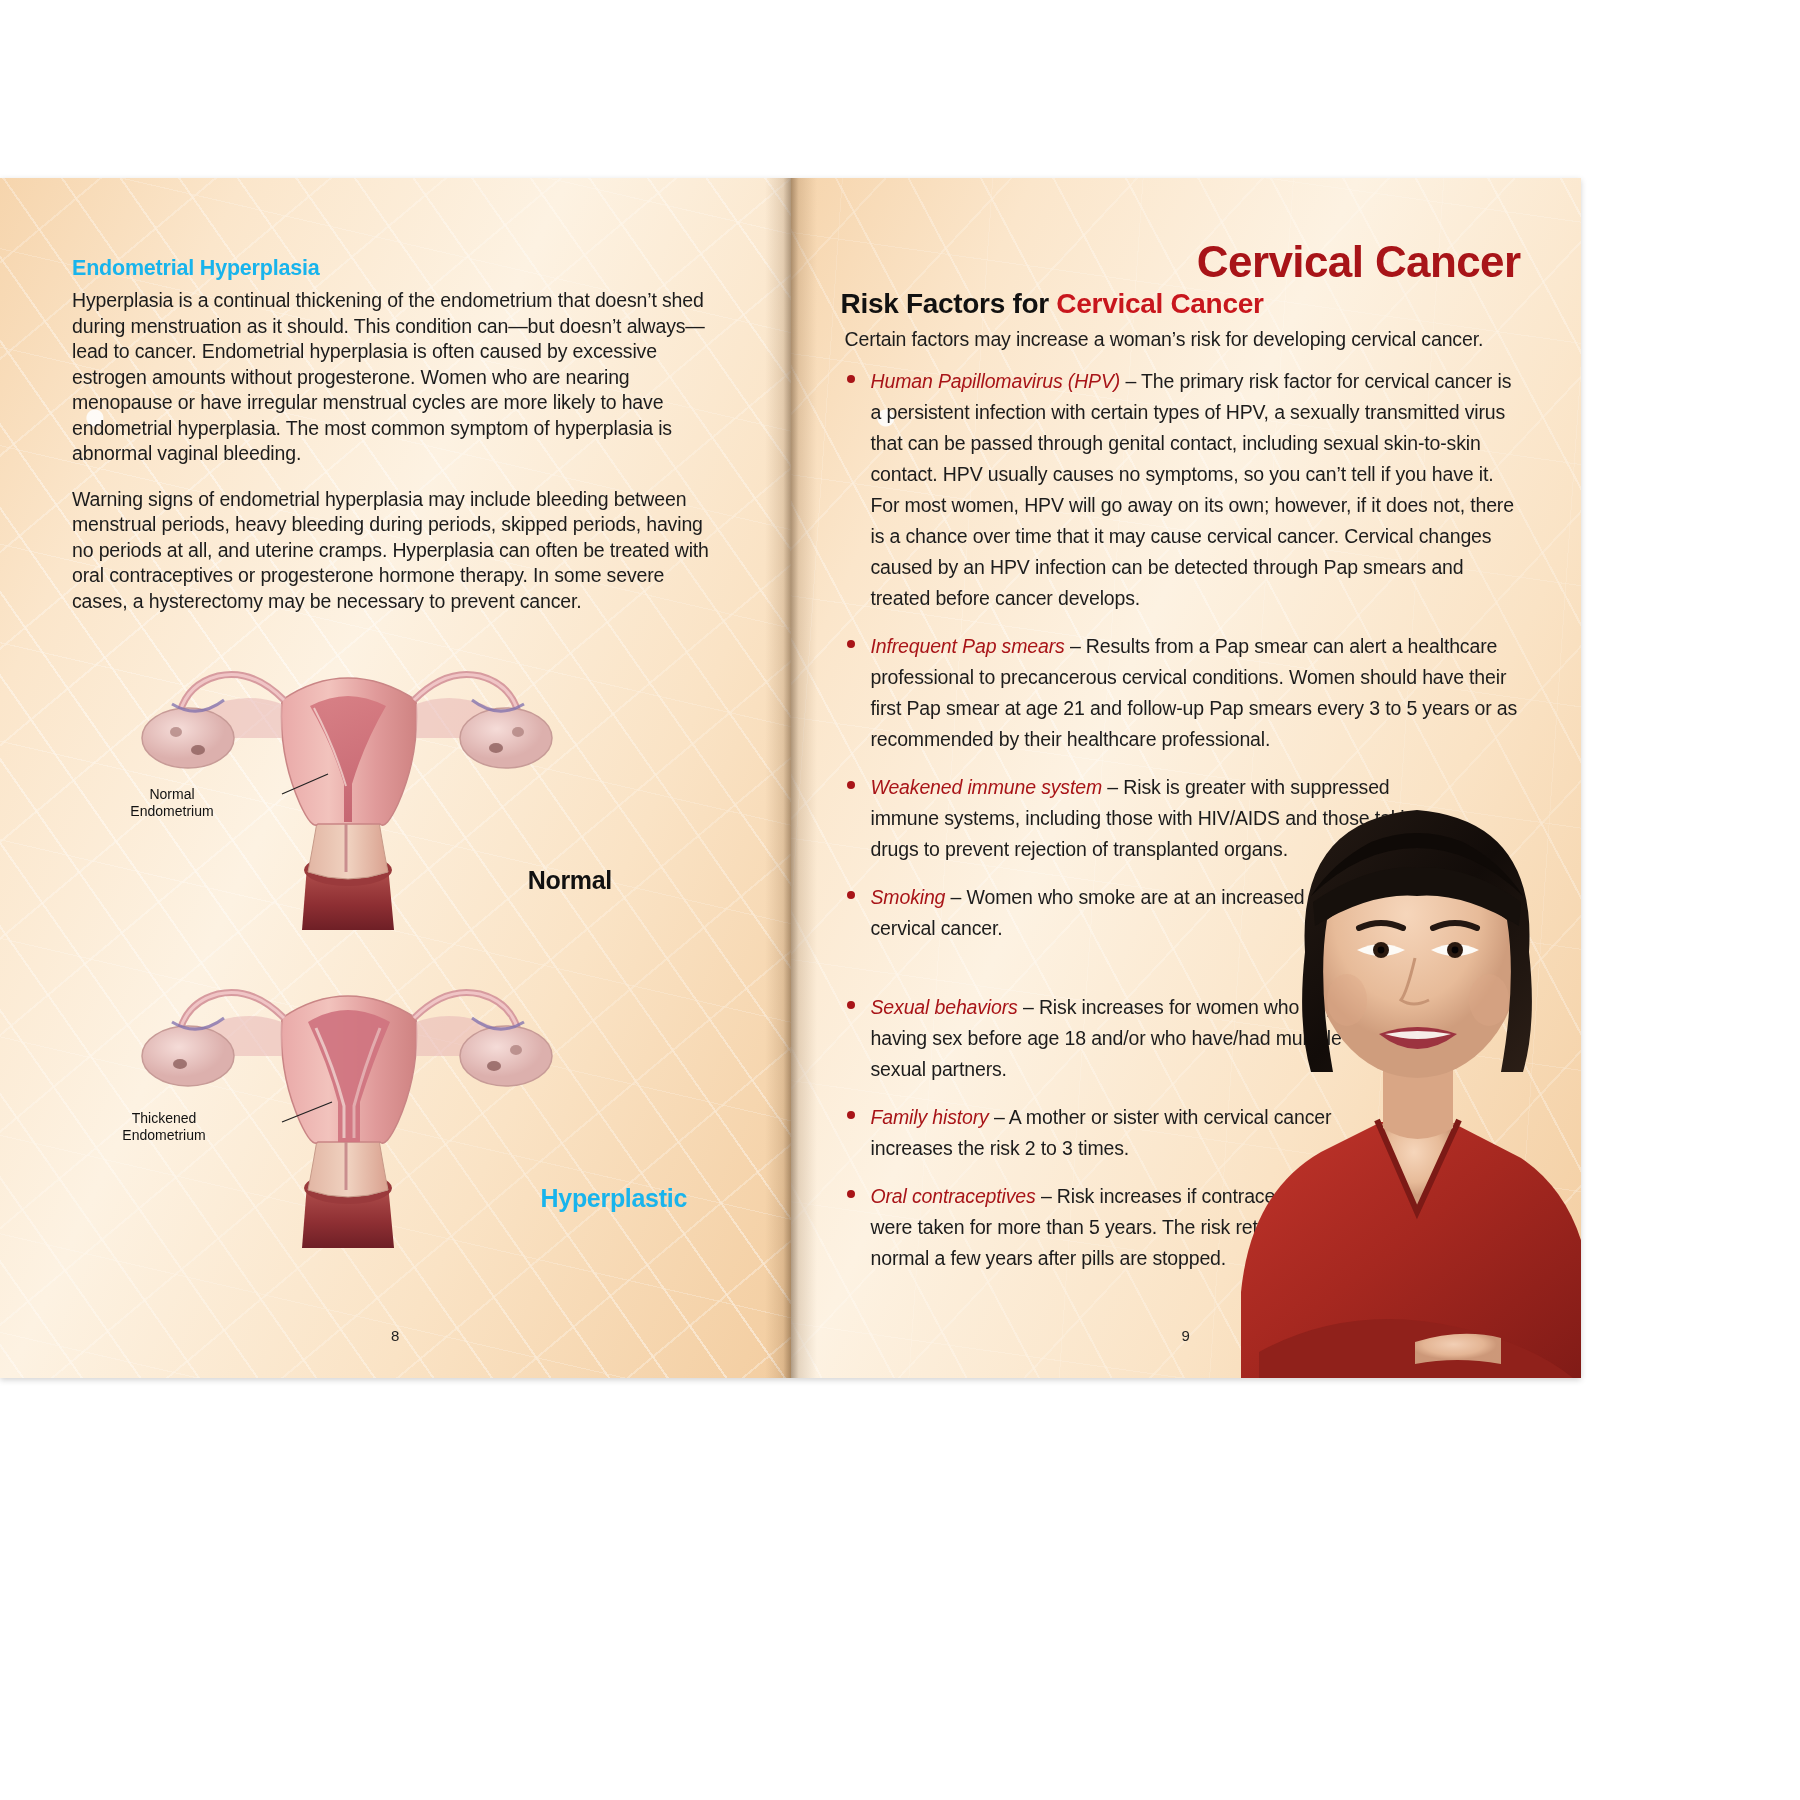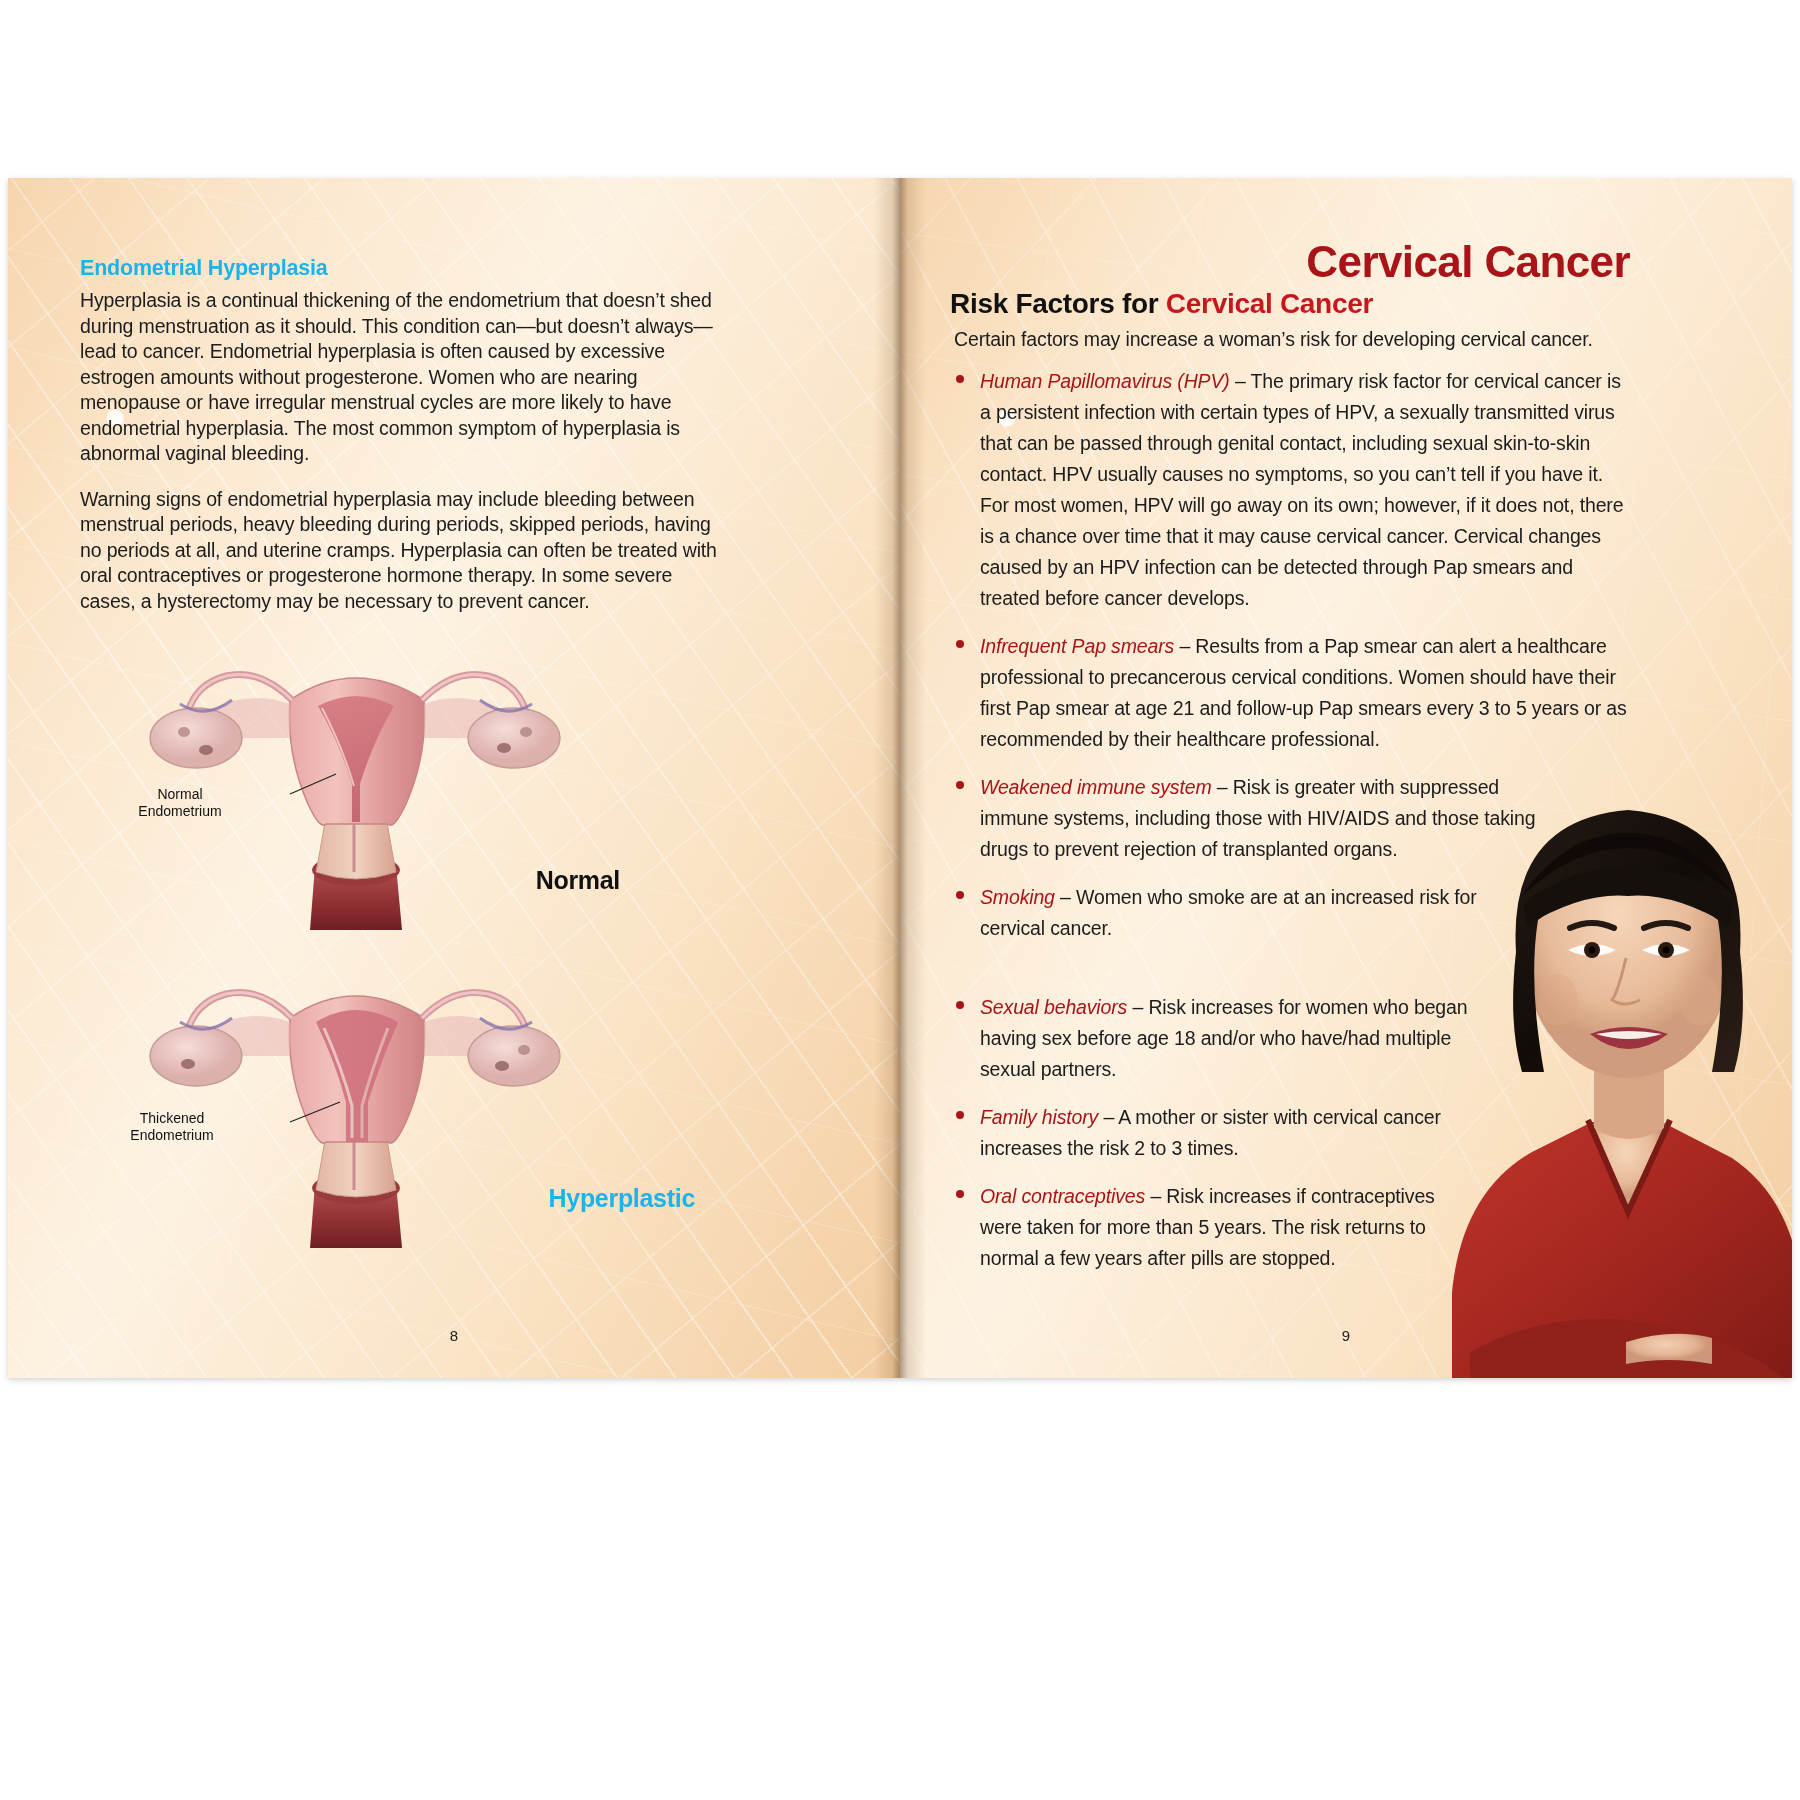--- a/index.html
+++ b/index.html
@@ -15,23 +15,23 @@
   #page {
     position: relative;
     width: 1800px;
     height: 1800px;
     background: #ffffff;
   }
 
   
   .spread {
     position: absolute;
-    left: 8px;
+    left: 0;
     top: 178px;
-    width: 1784px;
+    width: 1581px;
     height: 1200px;
     display: flex;
     box-shadow: 0 2px 6px rgba(0,0,0,0.18);
     align-items: flex-end;
   }
 
   .page {
     position: relative;
     width: 50%;
     height: 100%;

